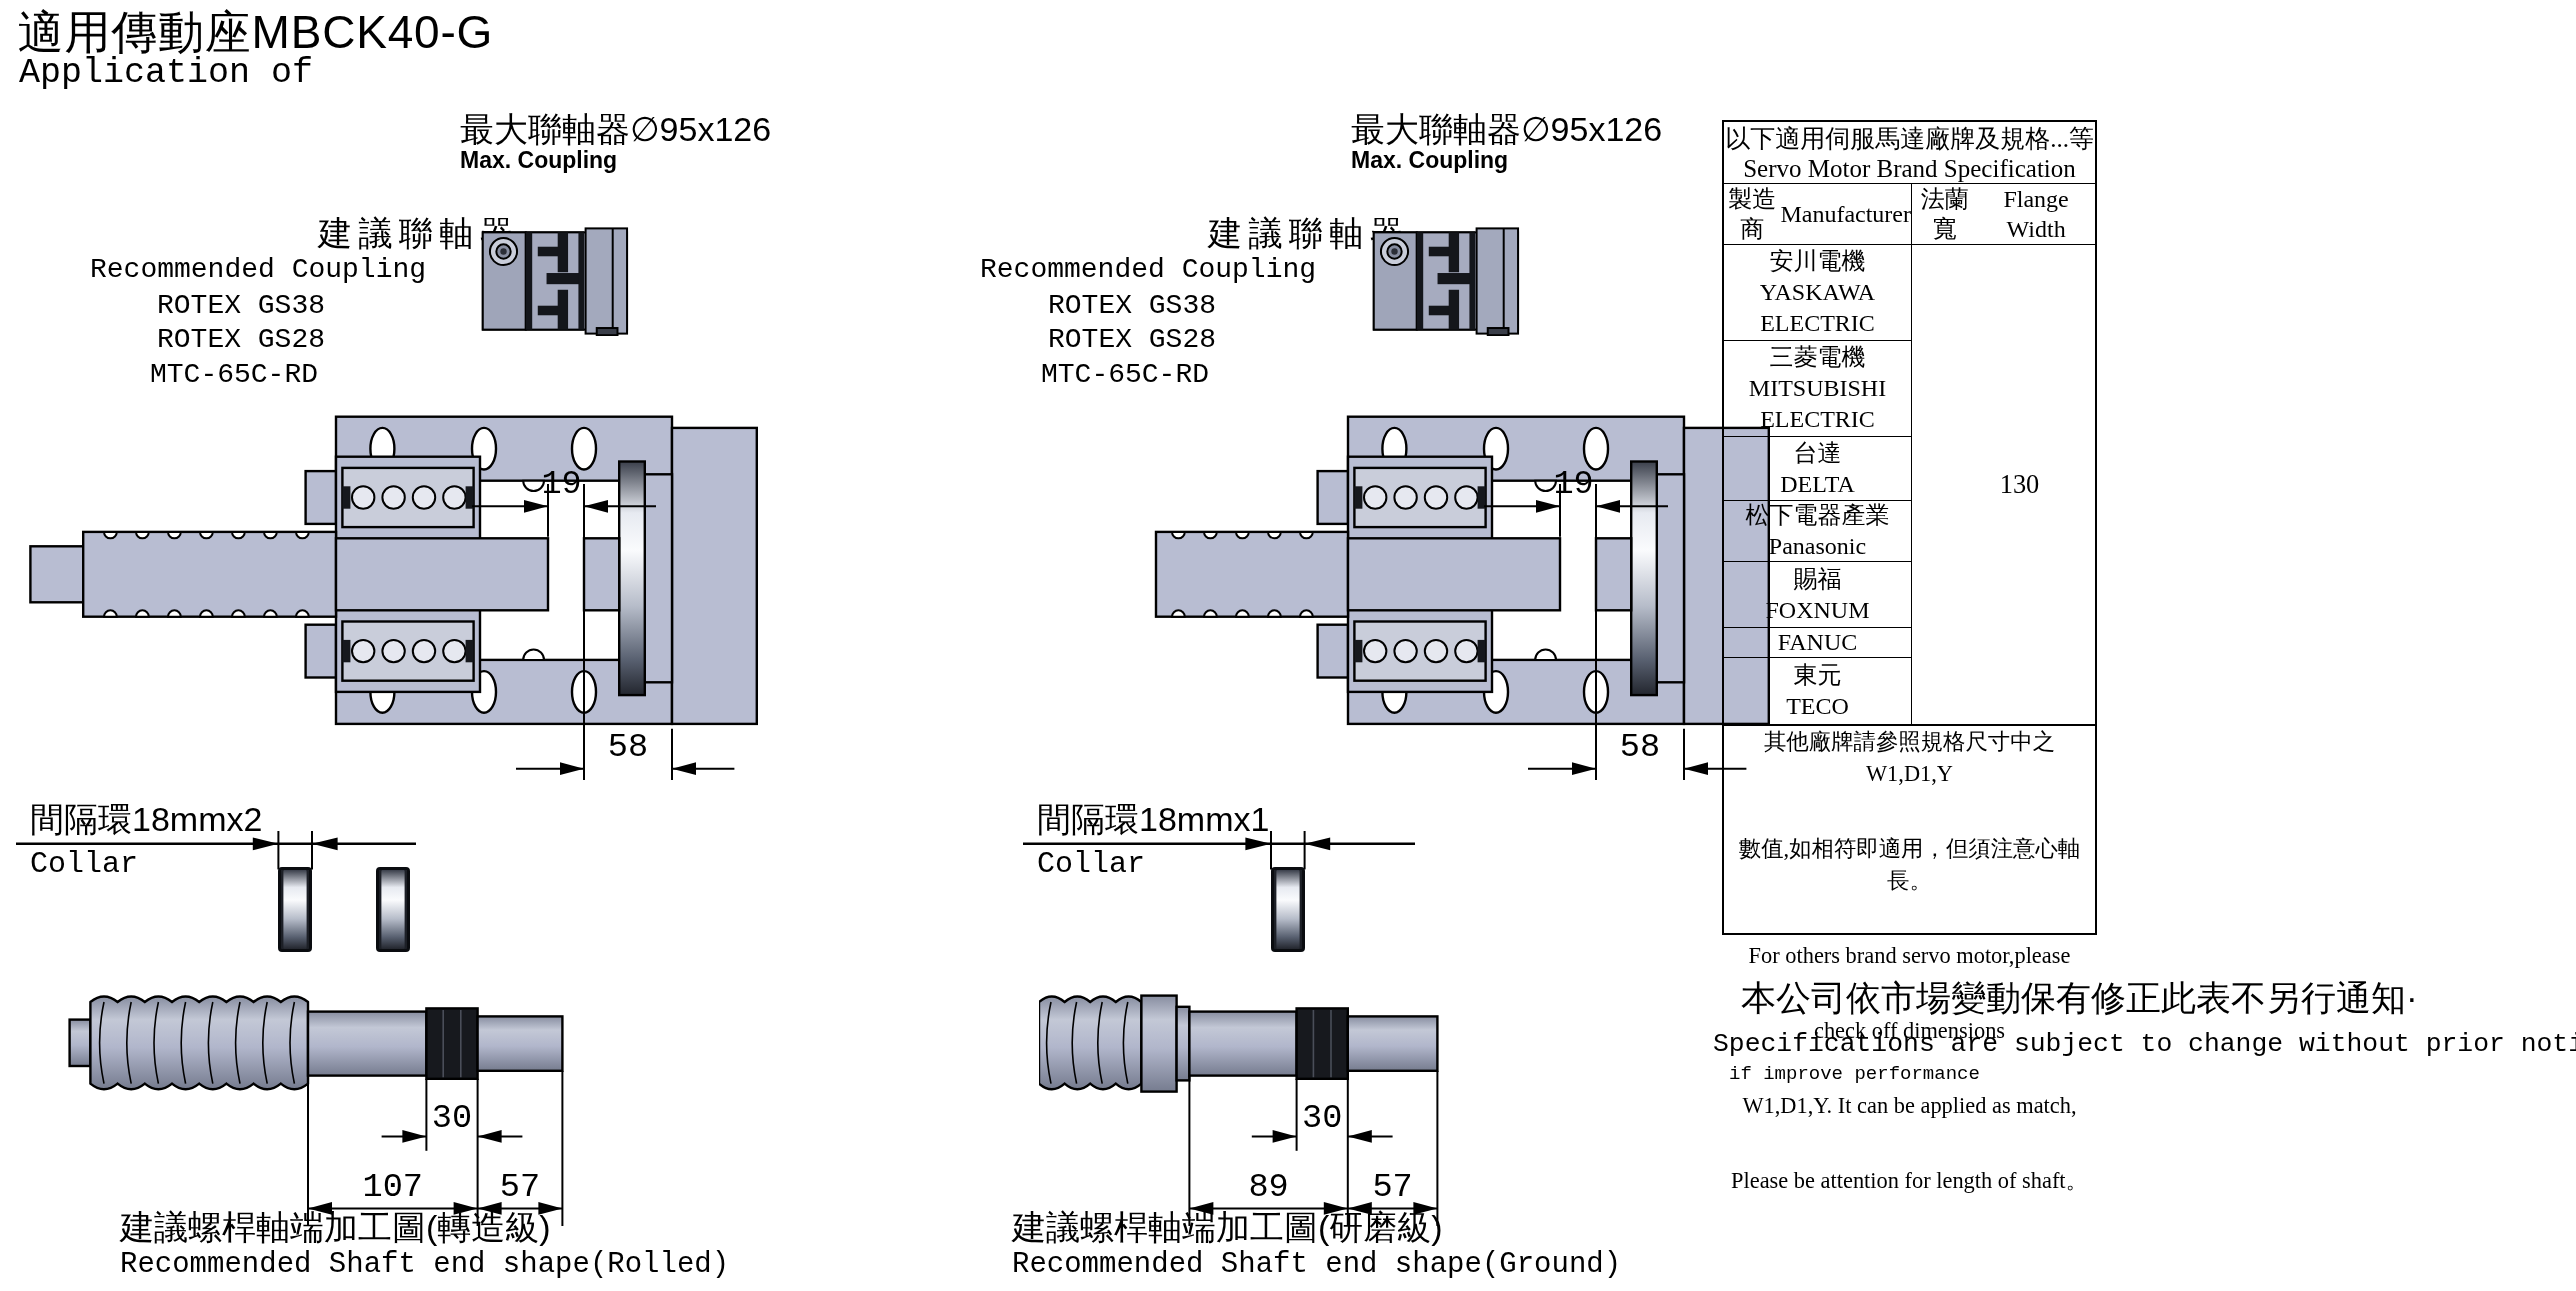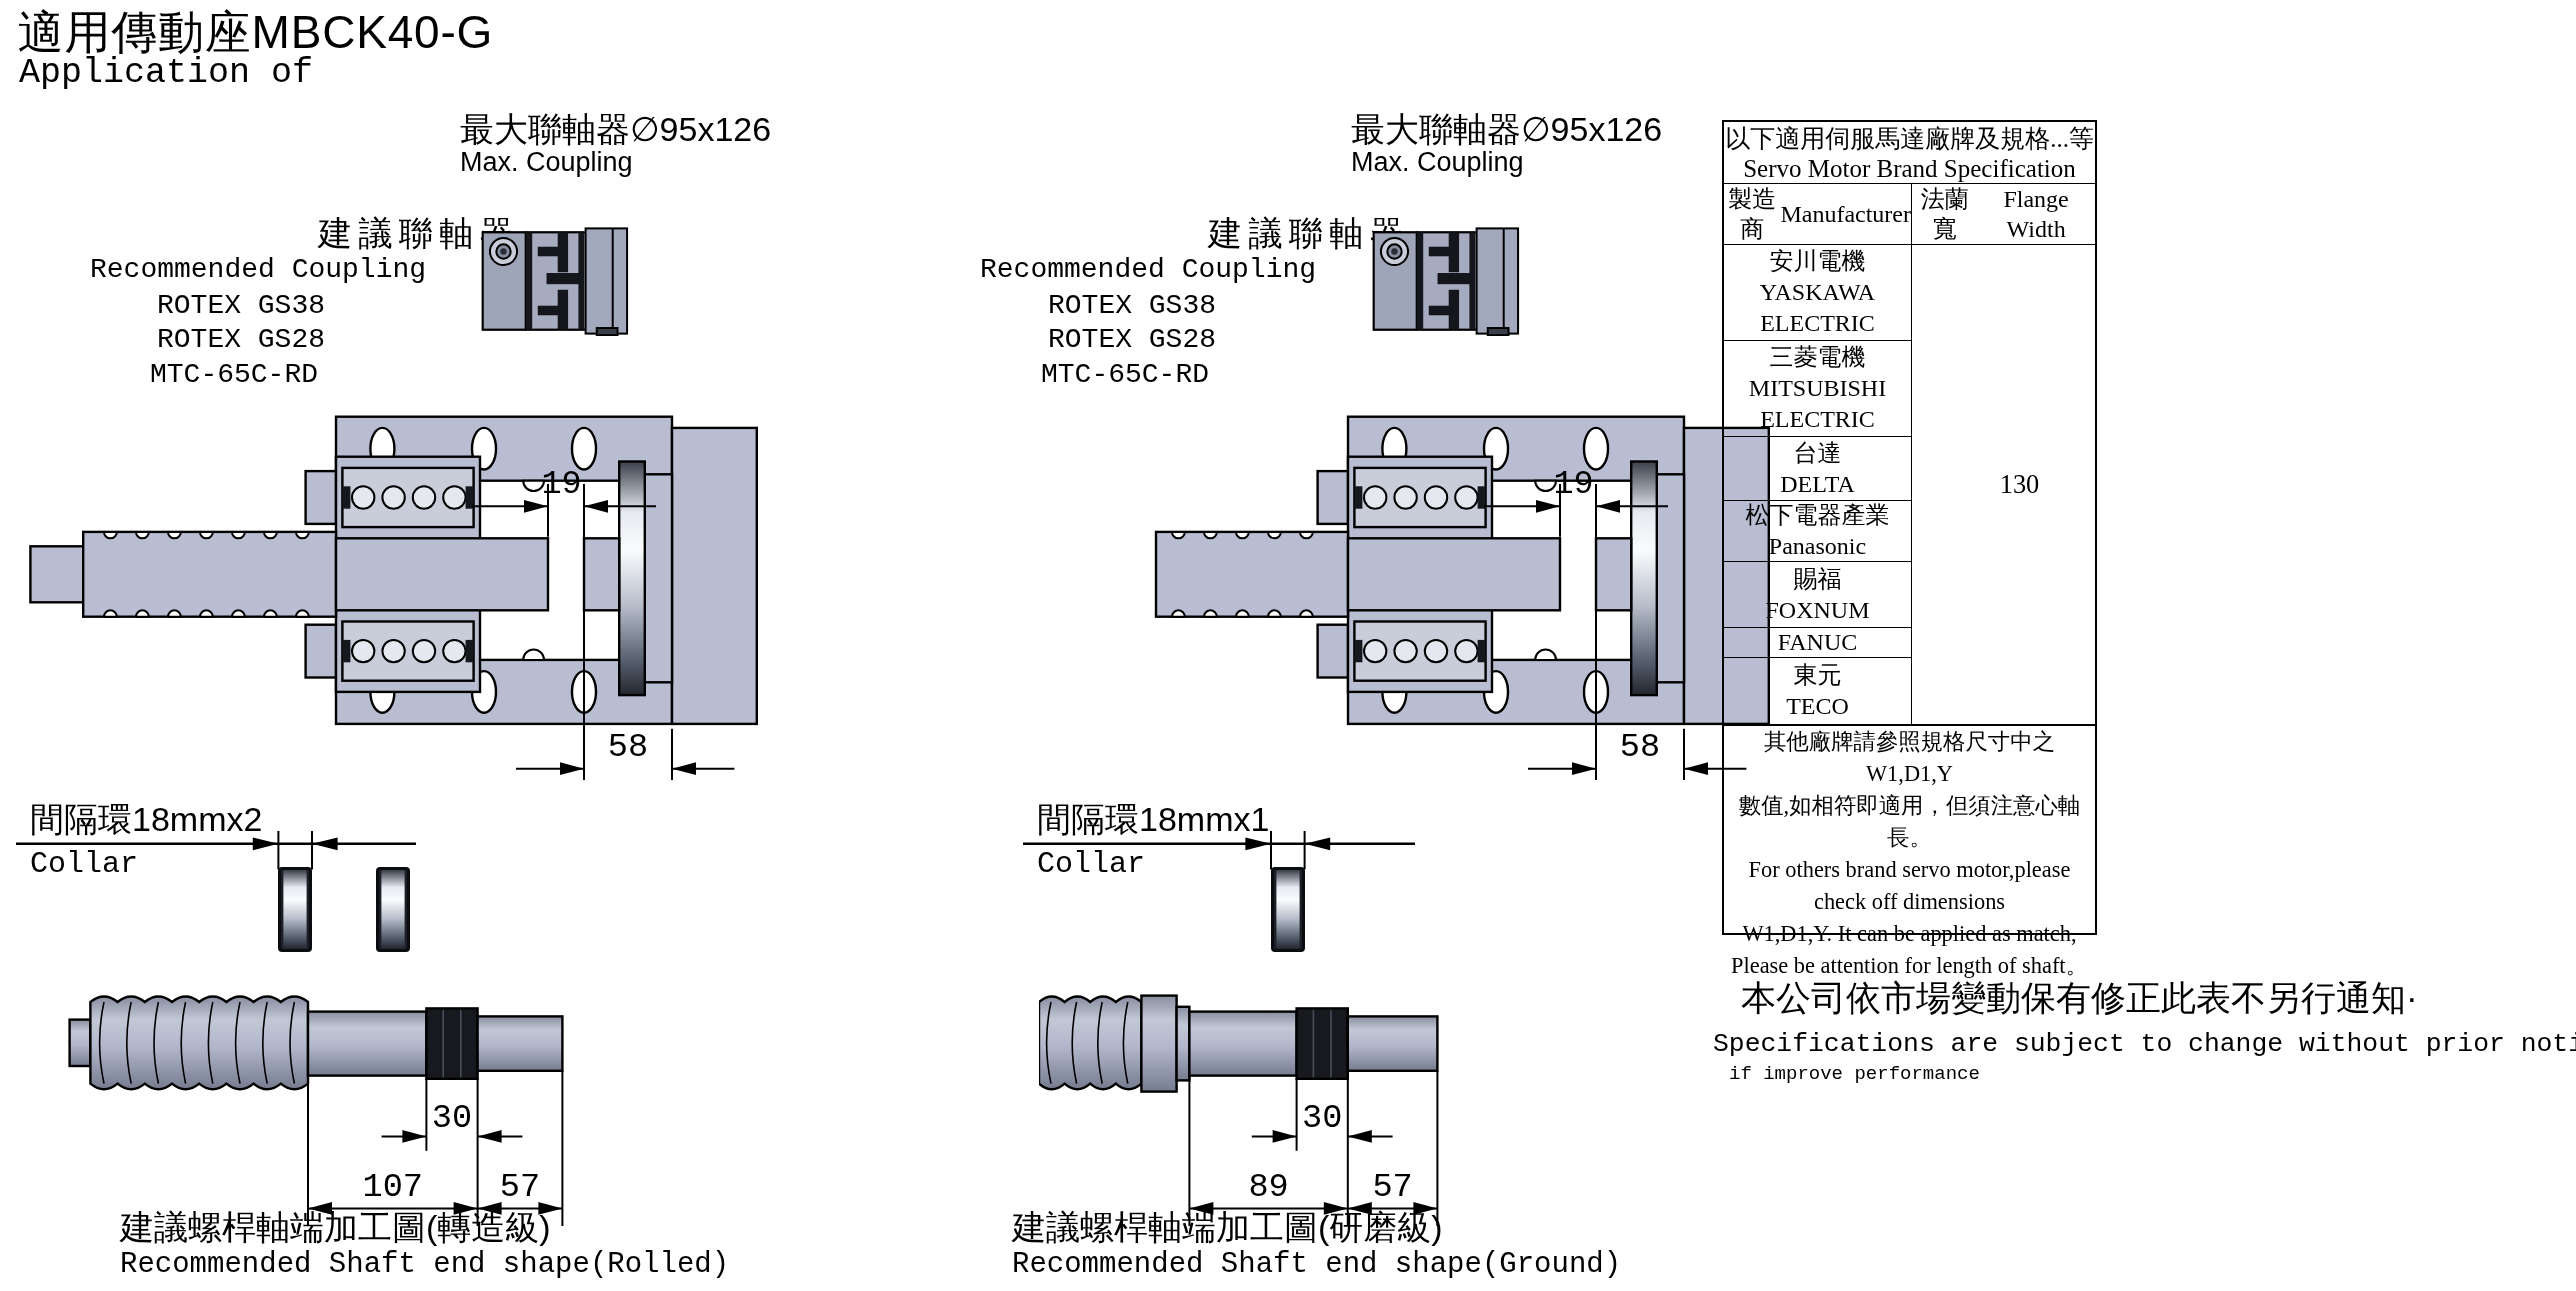--- a/index.html
+++ b/index.html
@@ -8,21 +8,21 @@
          font-family:"Liberation Sans", sans-serif; color:#000; }
   .abs { position:absolute; }
   .cjk  { font-family:"Liberation Sans","DejaVu Sans",sans-serif; }
   .mono { font-family:"Liberation Mono","DejaVu Sans Mono",monospace; }
   .serif{ font-family:"Liberation Serif","DejaVu Serif",serif; }
 
   .page-title { left:17.6px; top:1.6px; font-size:46px; font-weight:500; letter-spacing:0.8px; }
   .page-sub   { left:19px; top:53px; font-size:35px; }
 
   .maxc-cjk { font-size:34px; white-space:nowrap; }
-  .maxc-en  { font-size:27px; white-space:nowrap; }
+  .maxc-en  { font-size:23px; white-space:nowrap;font-weight:bold; }
   .rec-cjk  { font-size:34px; letter-spacing:6.4px; white-space:nowrap; }
   .rec-en   { font-size:28px; white-space:nowrap; }
   .collar-cjk { font-size:34px; font-weight:500; white-space:nowrap; }
   .collar-en  { font-size:30px; white-space:nowrap; }
   .cap-cjk  { font-size:34px; font-weight:400; white-space:nowrap; }
   .cap-en   { font-size:29px; white-space:nowrap; }
 
   .ring { width:34px; height:85px; border:3.2px solid #0a0c10; border-radius:4px;
           background:linear-gradient(180deg,#3a3f4b 0%,#e7eaf1 22%,#fafbfd 38%,#b6bcc9 62%,#586070 85%,#23262e 100%);
           box-shadow:inset 2.4px 0 0 #1c1f26, inset -2.4px 0 0 #1c1f26; }
@@ -40,21 +40,21 @@
   .t-head .hc.right { flex:1; }
   .t-body { height:479px; position:relative; display:flex;gap:32px; }
   .t-mcol { width:188px; border-right:1.6px solid #000; }
   .t-row { border-bottom:1.6px solid #000; display:flex; flex-direction:column;
            align-items:center; justify-content:center; text-align:center;
            font-size:24px; line-height:31px; overflow:hidden; }
   .t-row:last-child { border-bottom:none; }
   .t-flange { flex:1; display:flex; align-items:center; justify-content:center; font-size:26.4px; }
   .t-note { flex:1; border-top:2.4px solid #000; display:flex; flex-direction:column;
             align-items:center; justify-content:center; text-align:center;
-            font-size:22.4px; line-height:32px; }
+            font-size:22.4px; line-height:32px;gap:43px; }
 
   .notice-cjk { left:1741px; top:975px; font-size:35px; font-weight:500; white-space:nowrap; }
   .notice-en1 { left:1713px; top:1029px; font-size:26.4px; white-space:nowrap; }
   .notice-en2 { left:1729px; top:1063px; font-size:19px; white-space:nowrap; }
 
   svg text { font-family:"Liberation Mono","DejaVu Sans Mono",monospace; font-size:42px; fill:#000; }
   svg .dimtxt { text-anchor:middle; }
 </style>
 </head>
 <body>

